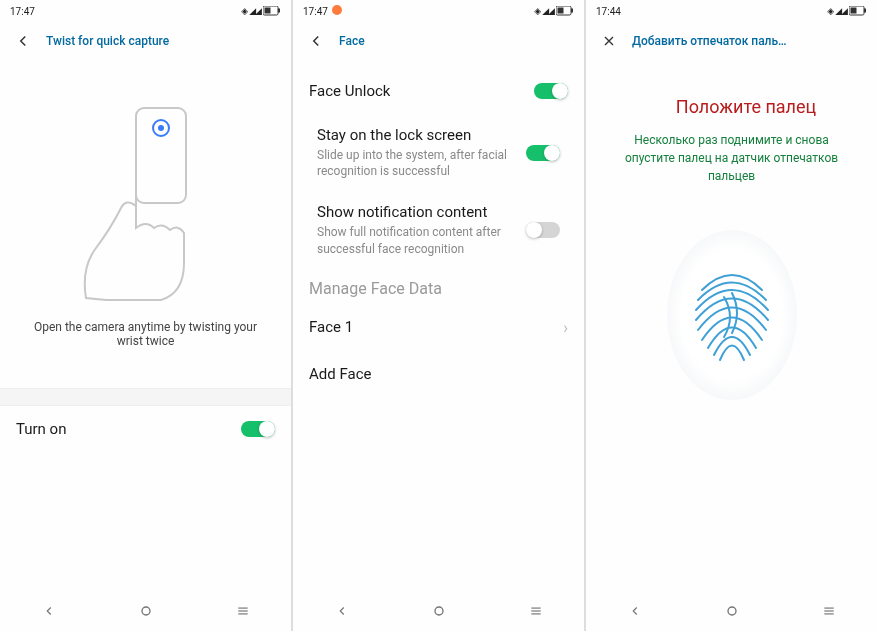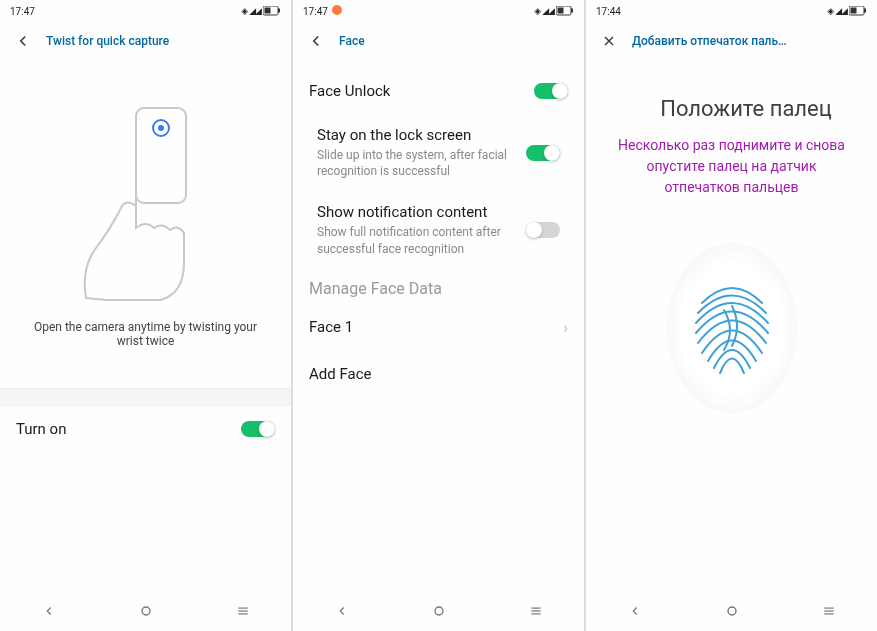--- a/index.html
+++ b/index.html
@@ -24,22 +24,22 @@
 .row .sub { font-size:12px; color:#8a8a8a; line-height:1.35; }
 .row .chev { color:#bbb; font-size:16px; }
 .section-label { font-size:16px; color:#9a9a9a; padding:10px 16px 6px; }
 .switch { width:34px; height:16px; border-radius:10px; position:relative; display:inline-block; }
 .switch::after { content:""; position:absolute; width:16px; height:16px; border-radius:50%; background:#fff; top:0; box-shadow:0 1px 3px rgba(0,0,0,0.25); }
 .switch.on { background:#16c06a; } .switch.on::after { right:0; }
 .switch.off { background:#d5d5d5; } .switch.off::after { left:0; }
 .nav { height:40px; display:flex; align-items:center; justify-content:space-around; color:#757575; }
 .nav .nbtn { width:22px; height:22px; display:flex; align-items:center; justify-content:center; }
 .finger-area { display:flex; flex-direction:column; align-items:center; padding:28px 24px 0; }
-.finger-title { font-size:22px; color:#404040; margin-bottom:14px;margin-left:29px; }
-.finger-desc { font-size:14px; color:#a21caf; text-align:center; line-height:1.5; }
+.finger-title { font-size:18px; color:#b91c1c; margin-bottom:14px;margin-left:29px; }
+.finger-desc { font-size:12px; color:#15803d; text-align:center; line-height:1.5; }
 .fp-graphic { margin-top:40px; width:140px; height:180px; position:relative; }
 svg { display:block; }
 </style>
 </head>
 <body>
 
 <div class="wrap">
 
 <div class="phone">
   <div class="statusbar">

